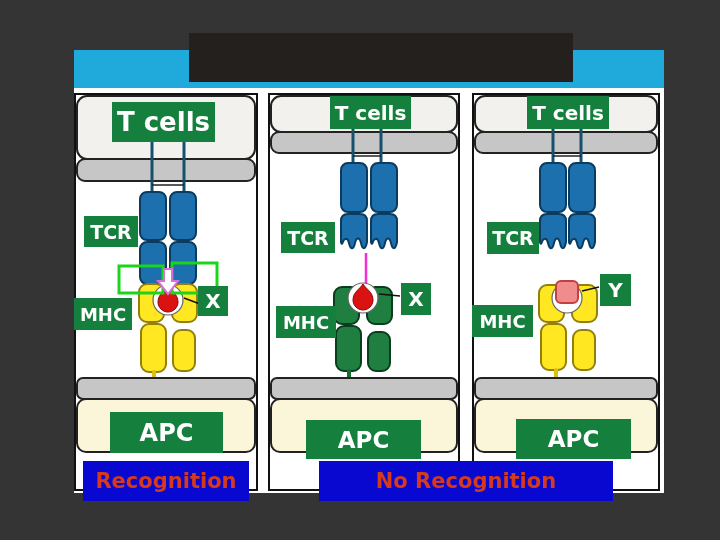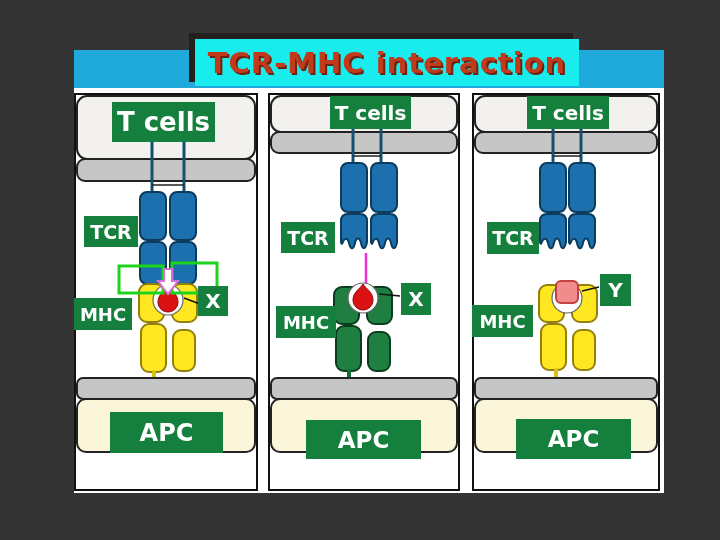--- a/index.html
+++ b/index.html
@@ -58,21 +58,20 @@
   .ptr{stroke:#111111;stroke-width:1.5;fill:none;}
 </style>
 </head>
 <body>
 
 <div class="screen">
 
   <div class="abs band"></div>
   <div class="abs slide"></div>
   <div class="abs title-shadow"></div>
-  <div class="abs title">TCR-MHC interaction</div>
 
   <svg class="abs" style="left:74px;top:93px;" width="184" height="398" viewBox="0 0 184 398">
     <rect class="panelbg" x="1" y="1" width="182" height="396"></rect>
     <rect class="cellbody" x="3" y="3" width="178" height="63" rx="10"></rect>
     <rect class="mem" x="3" y="66" width="178" height="22" rx="8"></rect>
     <g>
       <line class="stemline" x1="78" y1="47" x2="78" y2="102"></line>
       <line class="stemline" x1="110" y1="47" x2="110" y2="102"></line>
       <line class="bar" x1="78" y1="92" x2="110" y2="92"></line>
     </g>
@@ -171,14 +170,16 @@
   <div class="abs lbl mhc-3">MHC</div>
 
   <div class="abs lbl pep-x1">X</div>
   <div class="abs lbl pep-x2">X</div>
   <div class="abs lbl pep-y3">Y</div>
 
   <div class="abs lbl apc-1">APC</div>
   <div class="abs lbl apc-2">APC</div>
   <div class="abs lbl apc-3">APC</div>
 
+  <div class="abs cap recog">Recognition</div>
+  <div class="abs cap norecog">No Recognition</div>
 
 </div>
 
 </body></html>

